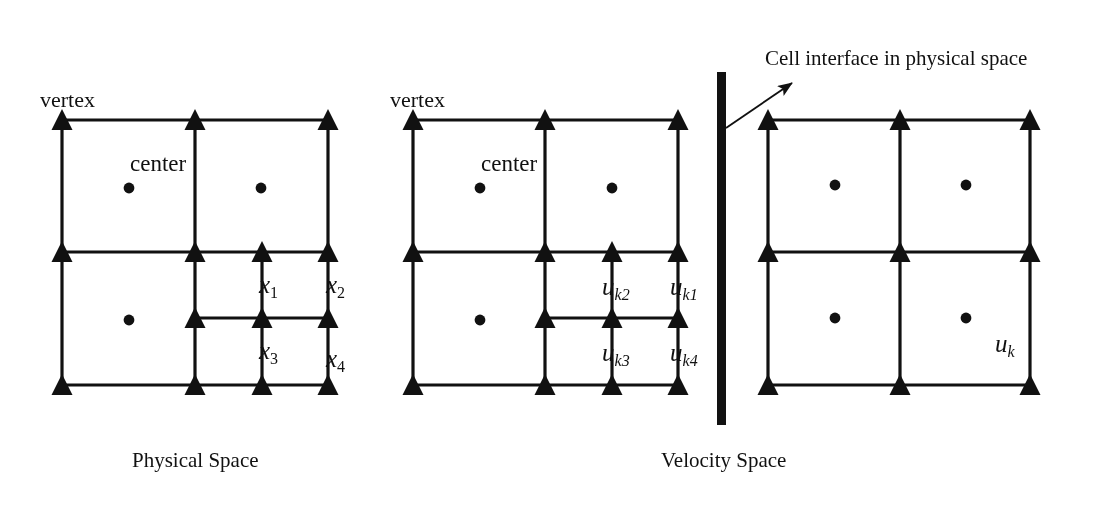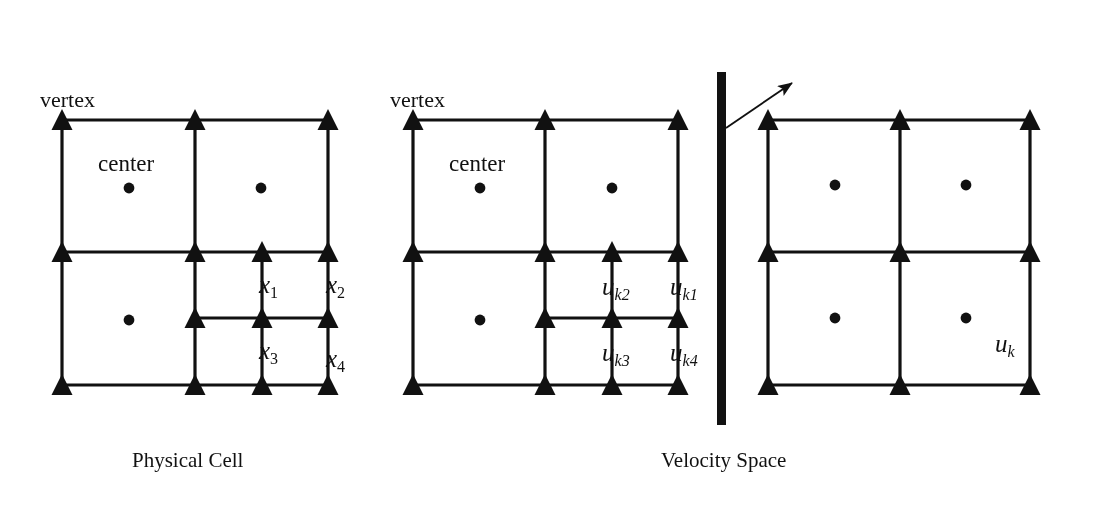--- a/index.html
+++ b/index.html
@@ -34,20 +34,21 @@
     line-height: 1;
     color: #111111;
   }
   .lbl-vertex {
     font-size: 22px;
     font-family: "Liberation Serif", "DejaVu Serif", serif;
   }
   .lbl-center {
     font-size: 23px;
     font-family: "Liberation Serif", "DejaVu Serif", serif;
+    margin-left: 32px;
   }
   .lbl-caption {
     font-size: 21px;
     font-family: "Liberation Serif", "DejaVu Serif", serif;
   }
   .lbl-annot {
     font-size: 21px;
     font-family: "Liberation Serif", "DejaVu Serif", serif;
   }
   .lbl-math {
@@ -228,18 +229,19 @@
   </div>
 
   <div class="lbl lbl-math" style="left:626px; top:340px;">
     <span>u</span><sub><span>k4</span></sub>
   </div>
 
   <div class="lbl lbl-math" style="left:951px; top:331px;">
     <span>u</span><sub><span>k</span></sub>
   </div>
 
-
-  <div class="lbl lbl-caption" style="left:132px; top:450px;">Physical Cell</div>
+  <div class="lbl lbl-annot" style="left:765px; top:48px;">Cell interface in physical space</div>
+
+  <div class="lbl lbl-caption" style="left:132px; top:450px;">Physical Space</div>
 
   <div class="lbl lbl-caption" style="left:661px; top:450px;">Velocity Space</div>
 
 </div>
 
 </body></html>

